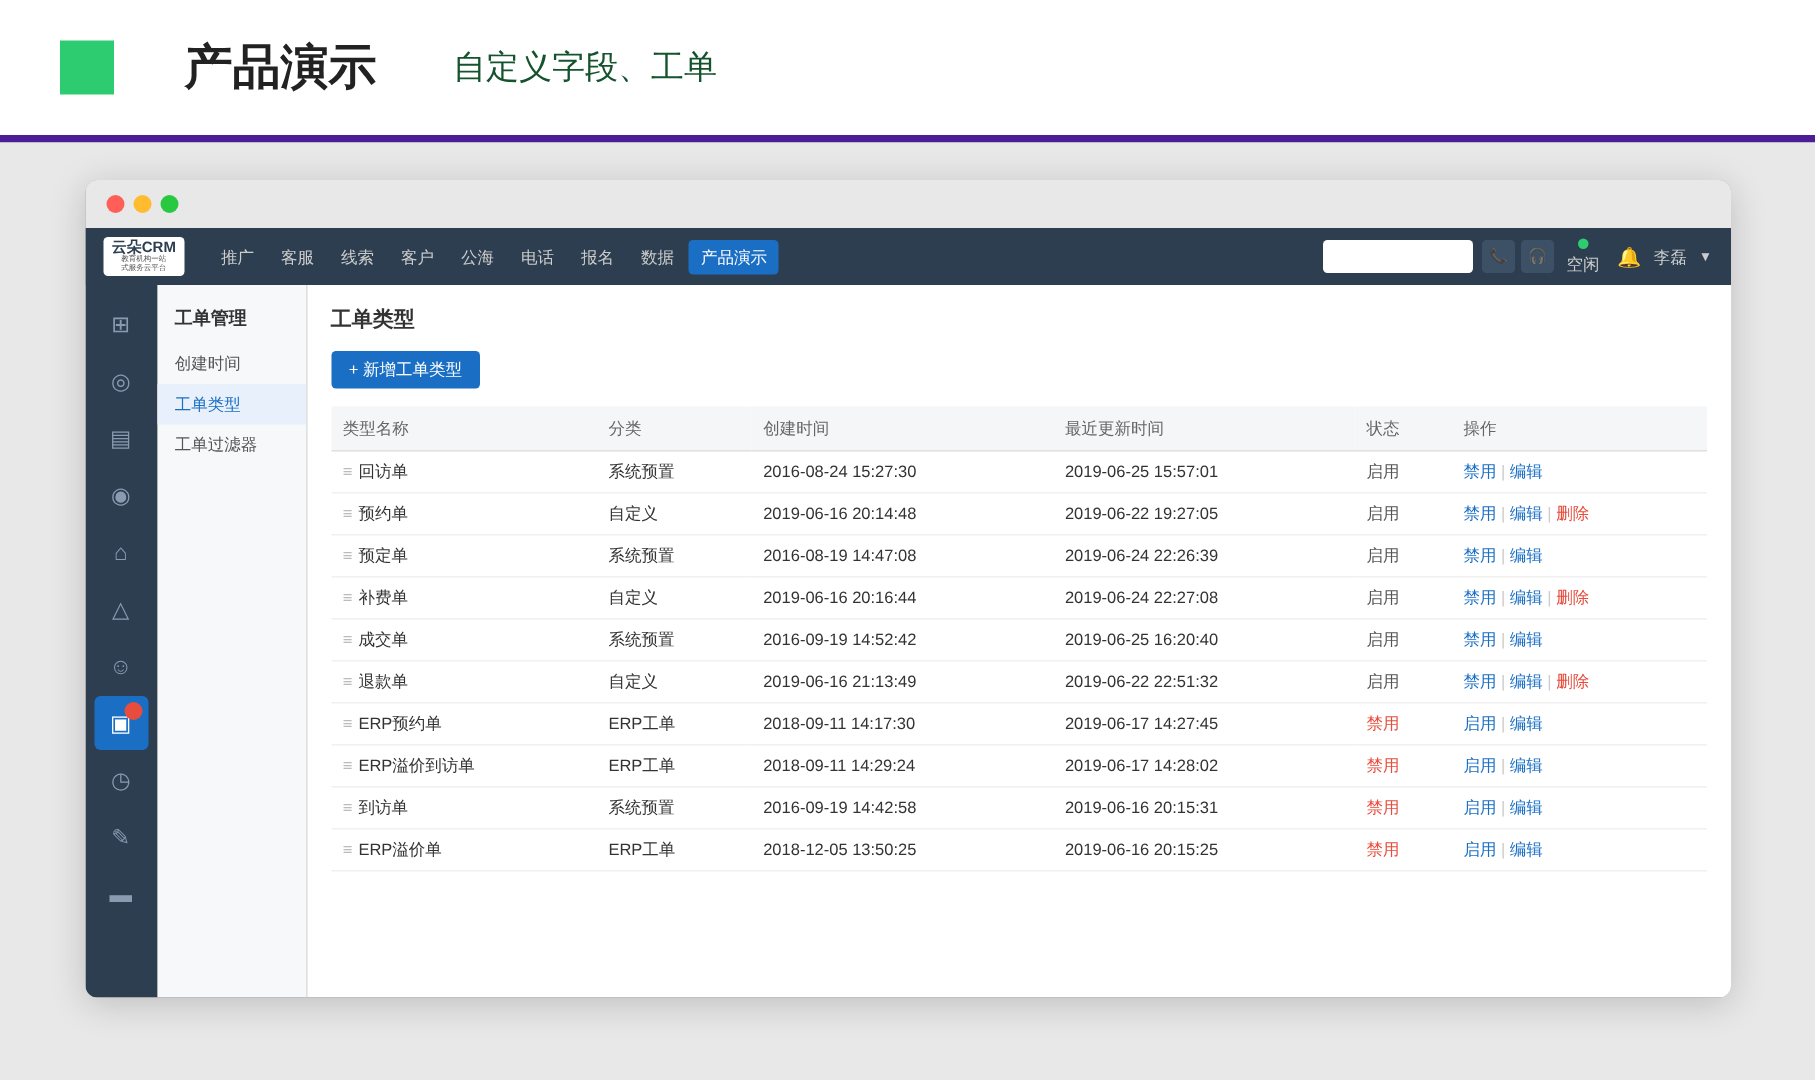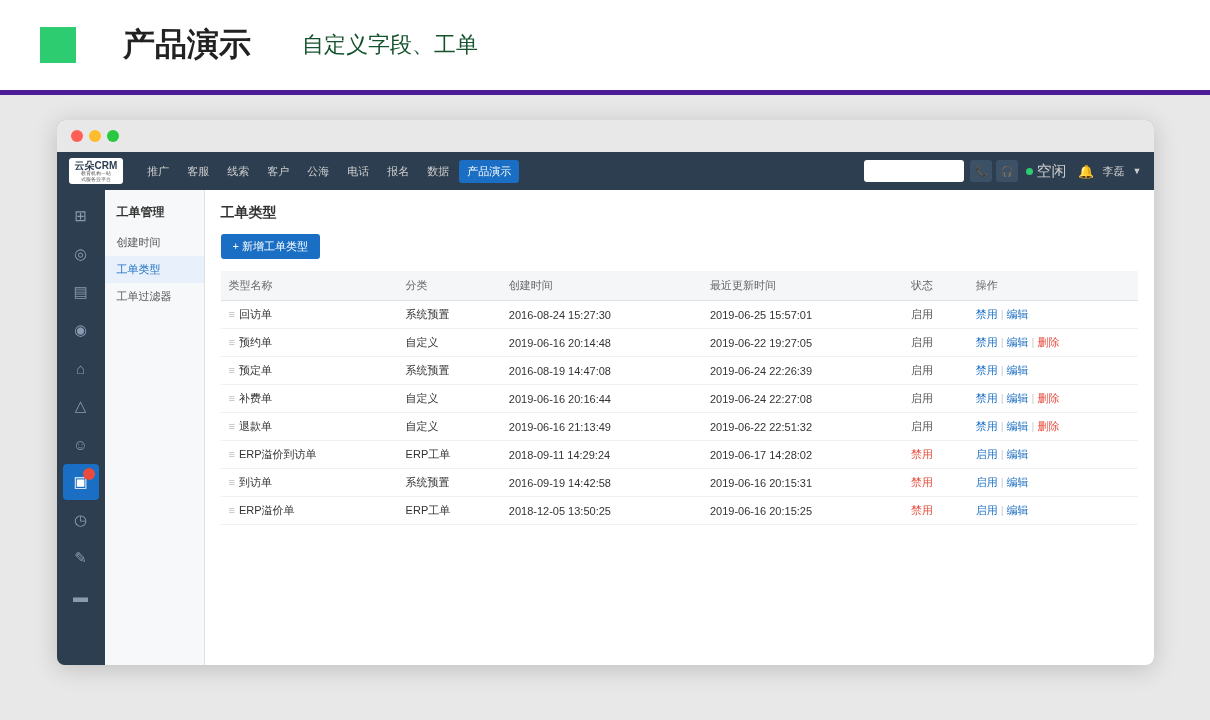--- a/index.html
+++ b/index.html
@@ -153,25 +153,26 @@
       height: 22px;
       display: flex;
       align-items: center;
       justify-content: center;
       color: #ccc;
       font-size: 10px;
       cursor: pointer;
     }
     .nav-status {
       color: #ccc;
-      font-size: 15px;
+      font-size: 11px;
       margin-right: 12px;
       display: flex;
       align-items: center;
       gap: 3px;
+      flex-direction: column;
     }
     .status-dot {
       width: 7px;
       height: 7px;
       border-radius: 50%;
       background: #2ecc71;
     }
     .nav-right {
       display: flex;
       align-items: center;
@@ -445,28 +446,44 @@
               </tr>
               <tr>
                 <td><span style="color:#bbb;margin-right:4px;">≡</span>补费单</td>
                 <td>自定义</td>
                 <td>2019-06-16 20:16:44</td>
                 <td>2019-06-24 22:27:08</td>
                 <td><span style="color: rgb(85, 85, 85);">启用</span></td>
                 <td><a class="action-link">禁用</a><span class="action-sep">|</span><a class="action-link">编辑</a><span class="action-sep">|</span><a class="action-link" style="color: rgb(231, 76, 60);">删除</a></td>
               </tr>
               <tr>
+                <td><span style="color:#bbb;margin-right:4px;">≡</span>成交单</td>
+                <td>系统预置</td>
+                <td>2016-09-19 14:52:42</td>
+                <td>2019-06-25 16:20:40</td>
+                <td><span style="color: rgb(85, 85, 85);">启用</span></td>
+                <td><a class="action-link">禁用</a><span class="action-sep">|</span><a class="action-link">编辑</a></td>
+              </tr>
+              <tr>
                 <td><span style="color:#bbb;margin-right:4px;">≡</span>退款单</td>
                 <td>自定义</td>
                 <td>2019-06-16 21:13:49</td>
                 <td>2019-06-22 22:51:32</td>
                 <td><span style="color: rgb(85, 85, 85);">启用</span></td>
                 <td><a class="action-link">禁用</a><span class="action-sep">|</span><a class="action-link">编辑</a><span class="action-sep">|</span><a class="action-link" style="color: rgb(231, 76, 60);">删除</a></td>
               </tr>
               <tr>
+                <td><span style="color:#bbb;margin-right:4px;">≡</span>ERP预约单</td>
+                <td>ERP工单</td>
+                <td>2018-09-11 14:17:30</td>
+                <td>2019-06-17 14:27:45</td>
+                <td><span style="color: rgb(231, 76, 60);">禁用</span></td>
+                <td><a class="action-link">启用</a><span class="action-sep">|</span><a class="action-link">编辑</a></td>
+              </tr>
+              <tr>
                 <td><span style="color:#bbb;margin-right:4px;">≡</span>ERP溢价到访单</td>
                 <td>ERP工单</td>
                 <td>2018-09-11 14:29:24</td>
                 <td>2019-06-17 14:28:02</td>
                 <td><span style="color: rgb(231, 76, 60);">禁用</span></td>
                 <td><a class="action-link">启用</a><span class="action-sep">|</span><a class="action-link">编辑</a></td>
               </tr>
               <tr>
                 <td><span style="color:#bbb;margin-right:4px;">≡</span>到访单</td>
                 <td>系统预置</td>

